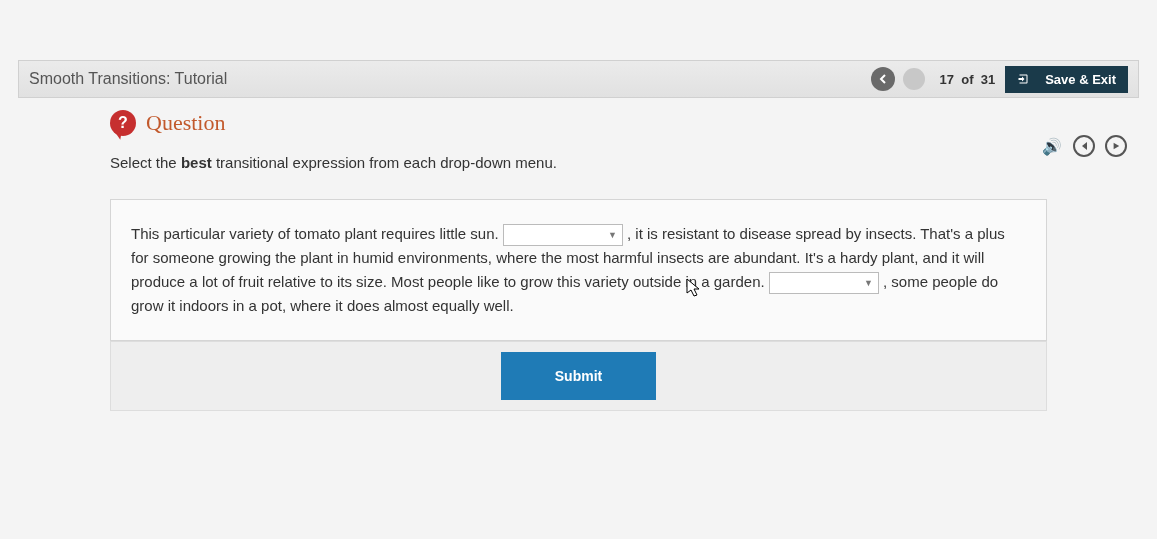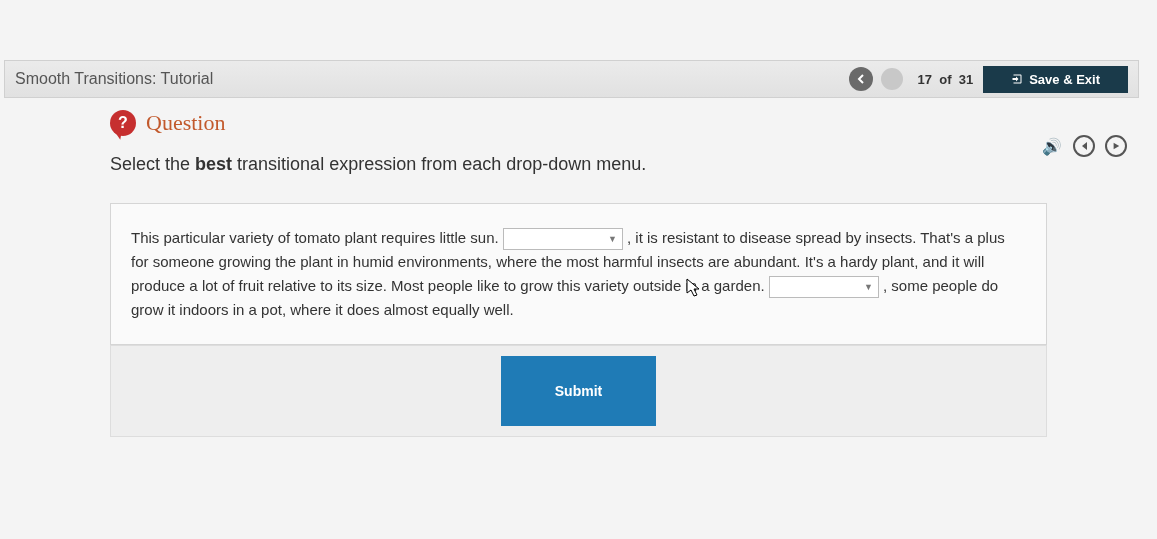--- a/index.html
+++ b/index.html
@@ -11,21 +11,21 @@
       overflow: hidden;
     }
     .app {
       background: #f4f4f4;
       height: 100%;
       padding-top: 60px;
     }
     .topbar {
       position: absolute;
       top: 60px;
-      left: 4px;
+      left: 18px;
       right: 18px;
       height: 38px;
       display: flex;
       align-items: center;
       background: linear-gradient(#ebebeb,#e1e1e1);
       border: 1px solid #d0d0d0;
       padding: 0 10px;
     }
     .topbar-title {
       color: #555;
@@ -39,23 +39,23 @@
       display: flex; align-items: center; justify-content: center;
       margin: 0 4px;
     }
     .back-btn { background: #6a6a6a; color: #fff; font-size: 14px; cursor: pointer; }
     .progress-dot { background: #c8c8c8; width: 22px; height: 22px; }
     .page-indicator {
       font-size: 13px; color: #333; margin: 0 10px; font-weight: bold;
     }
     .save-exit {
       background: #1a3a4a; color: #fff;
-      border: none; padding: 6px 28px;
+      border: none; padding: 6px 12px;
       font-size: 13px; font-weight: 600;
-      display: flex; align-items: center; gap: 6px;
+      display: flex; align-items: center; gap: 16px;
       cursor: pointer;
       justify-content: space-between;
     }
     .save-exit svg { width: 12px; height: 12px; fill: #fff; }
 
     .content {
       padding: 50px 110px 0 110px;
     }
     .media-controls {
       position: absolute;
@@ -95,21 +95,21 @@
       border-right-color: #c62f2f;
       transform: rotate(10deg);
     }
     .q-title {
       color: #c2592c;
       font-size: 22px;
       font-weight: 400;
       font-family: Liberation Serif, serif;
     }
     .q-instruction {
-      color: #333; font-size: 18px; margin-bottom: 28px;
+      color: #333; font-size: 15px; margin-bottom: 28px;
     }
     .q-instruction b { font-weight: 700; }
 
     .passage-box {
       border: 1px solid #d5d5d5;
       background: #fafafa;
       padding: 22px 20px;
       line-height: 1.6;
       font-size: 15px;
       color: #333;
@@ -136,21 +136,21 @@
       background: #eeeeee;
       border: 1px solid #ddd;
       padding: 10px;
       display: flex;
       justify-content: center;
     }
     .submit-btn {
       background: #1f7bb6;
       color: #fff;
       border: none;
-      padding: 27px 54px;
+      padding: 16px 54px;
       font-size: 14px;
       font-weight: 600;
       cursor: pointer;
     }
     .cursor-arrow {
       position: absolute;
       pointer-events: none;
       font-size: 18px;
       color: #000;
     }

